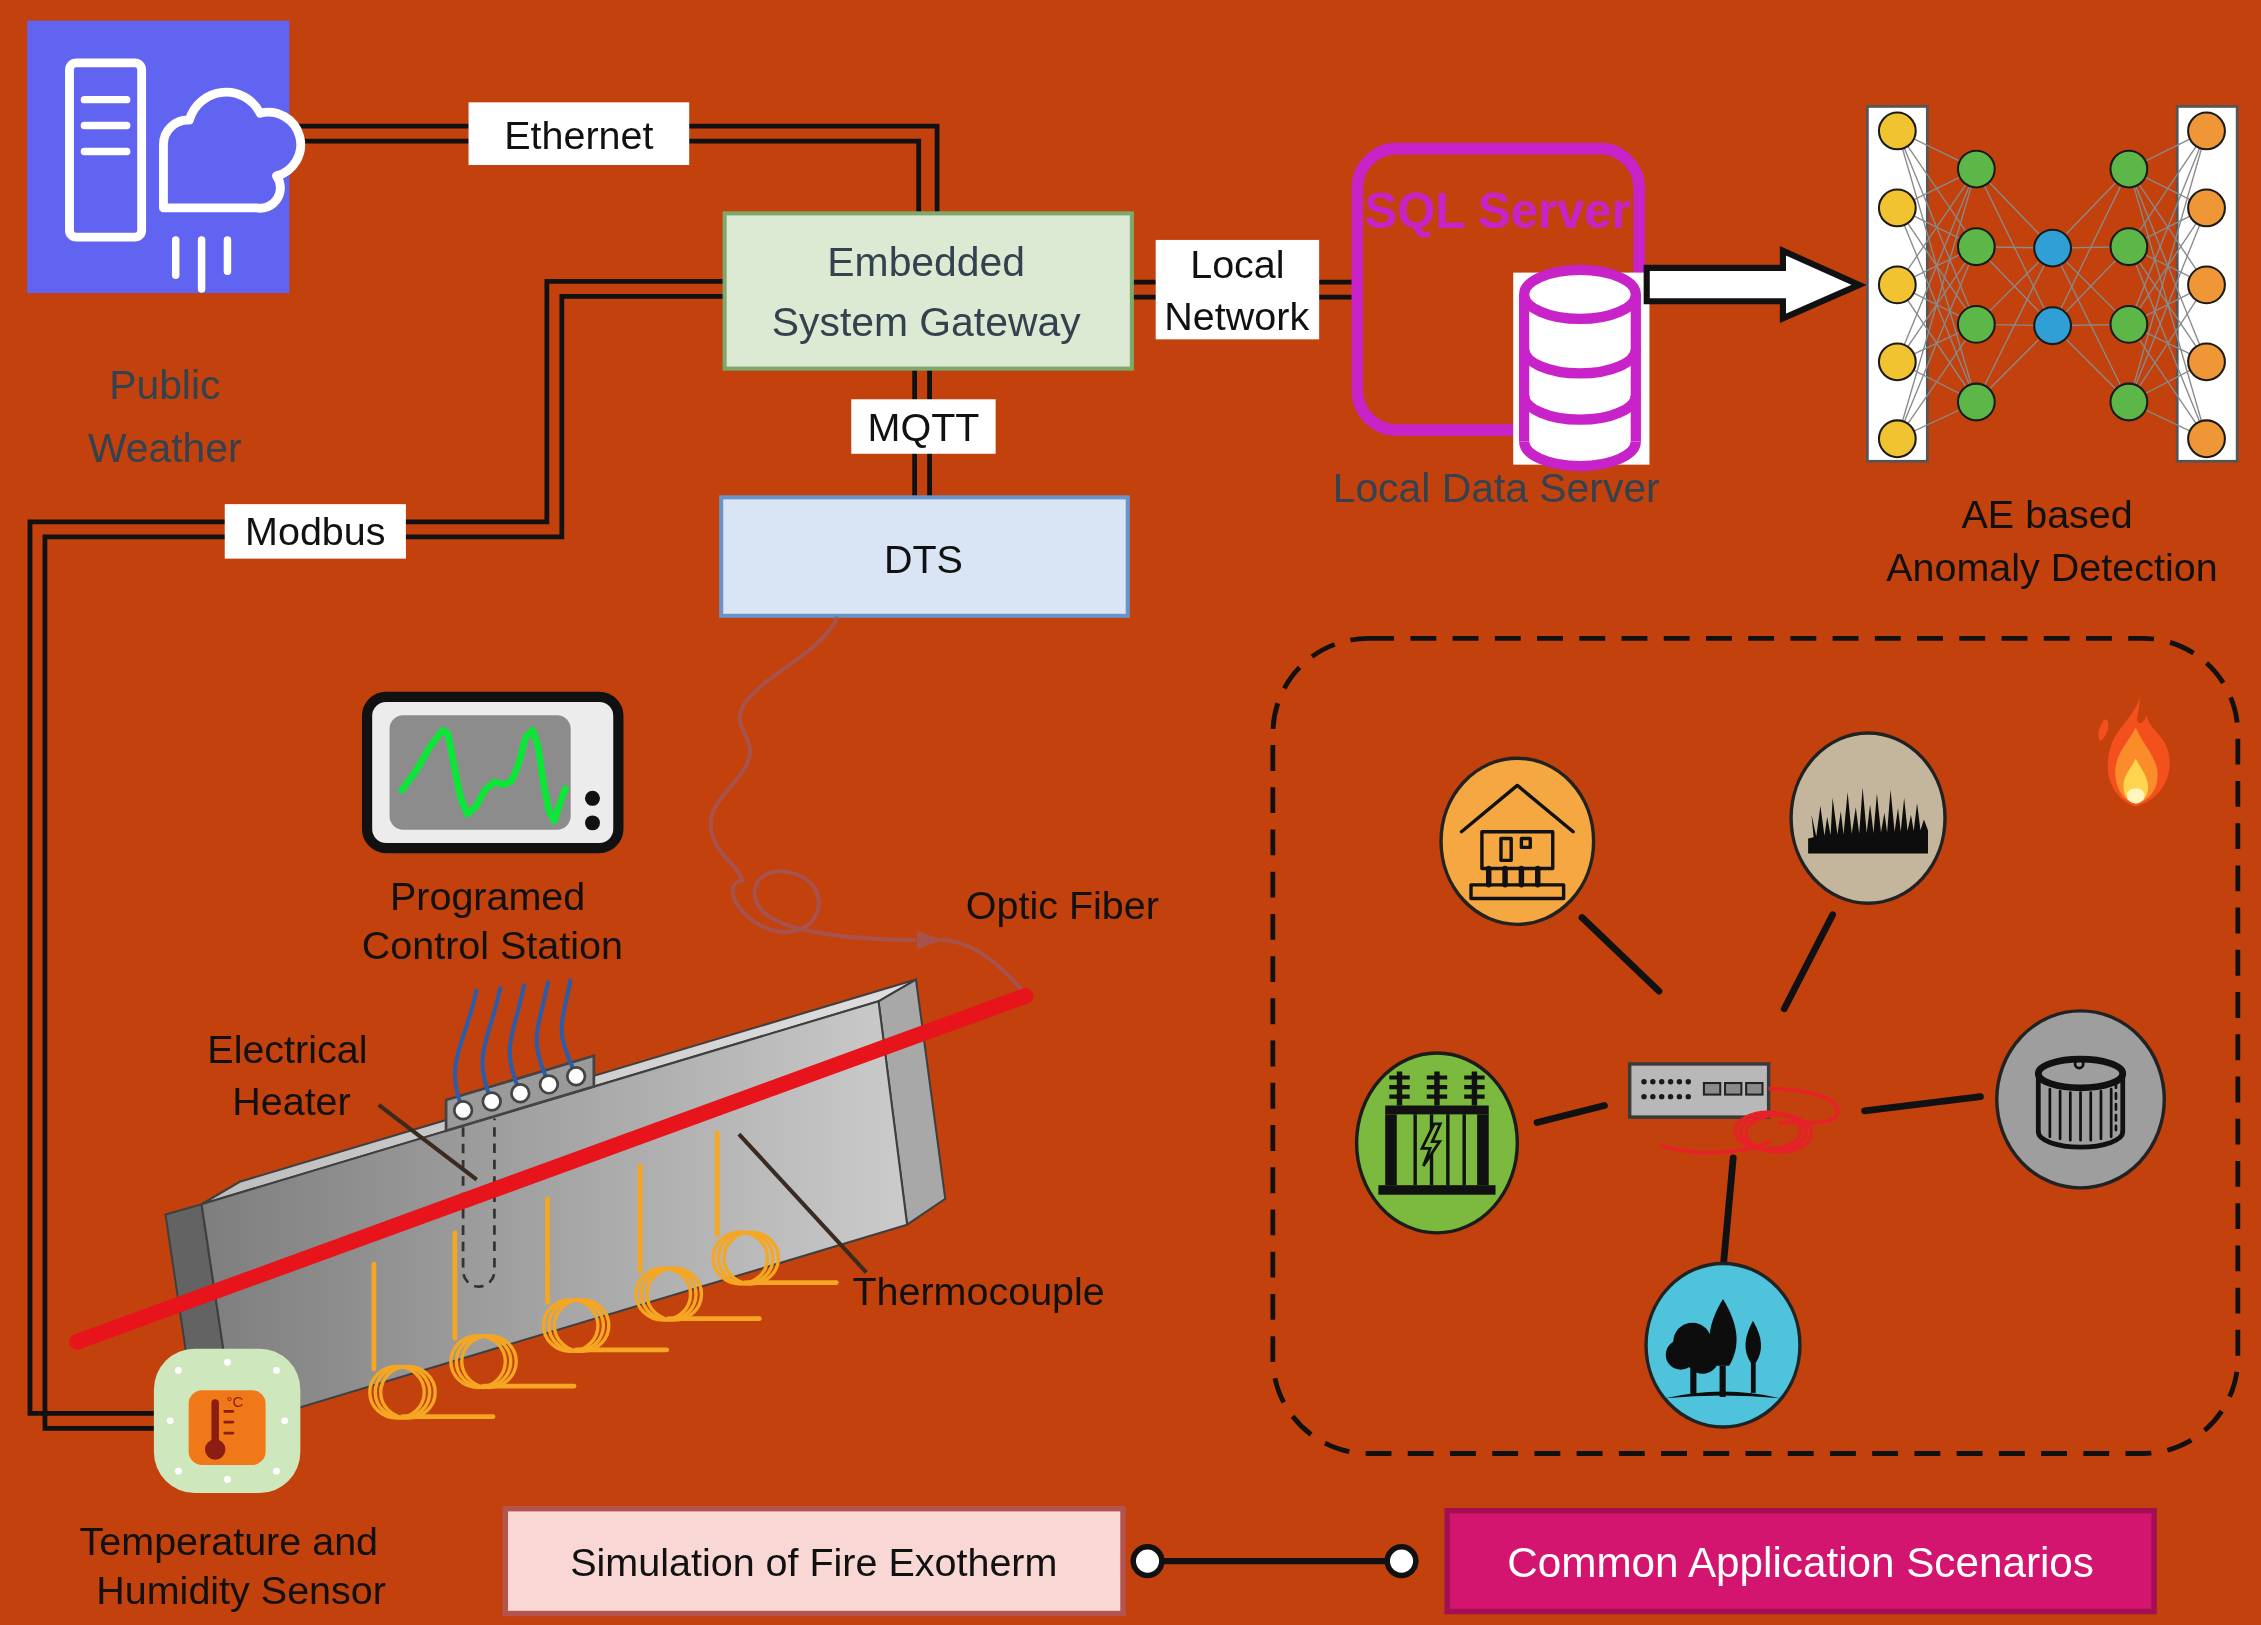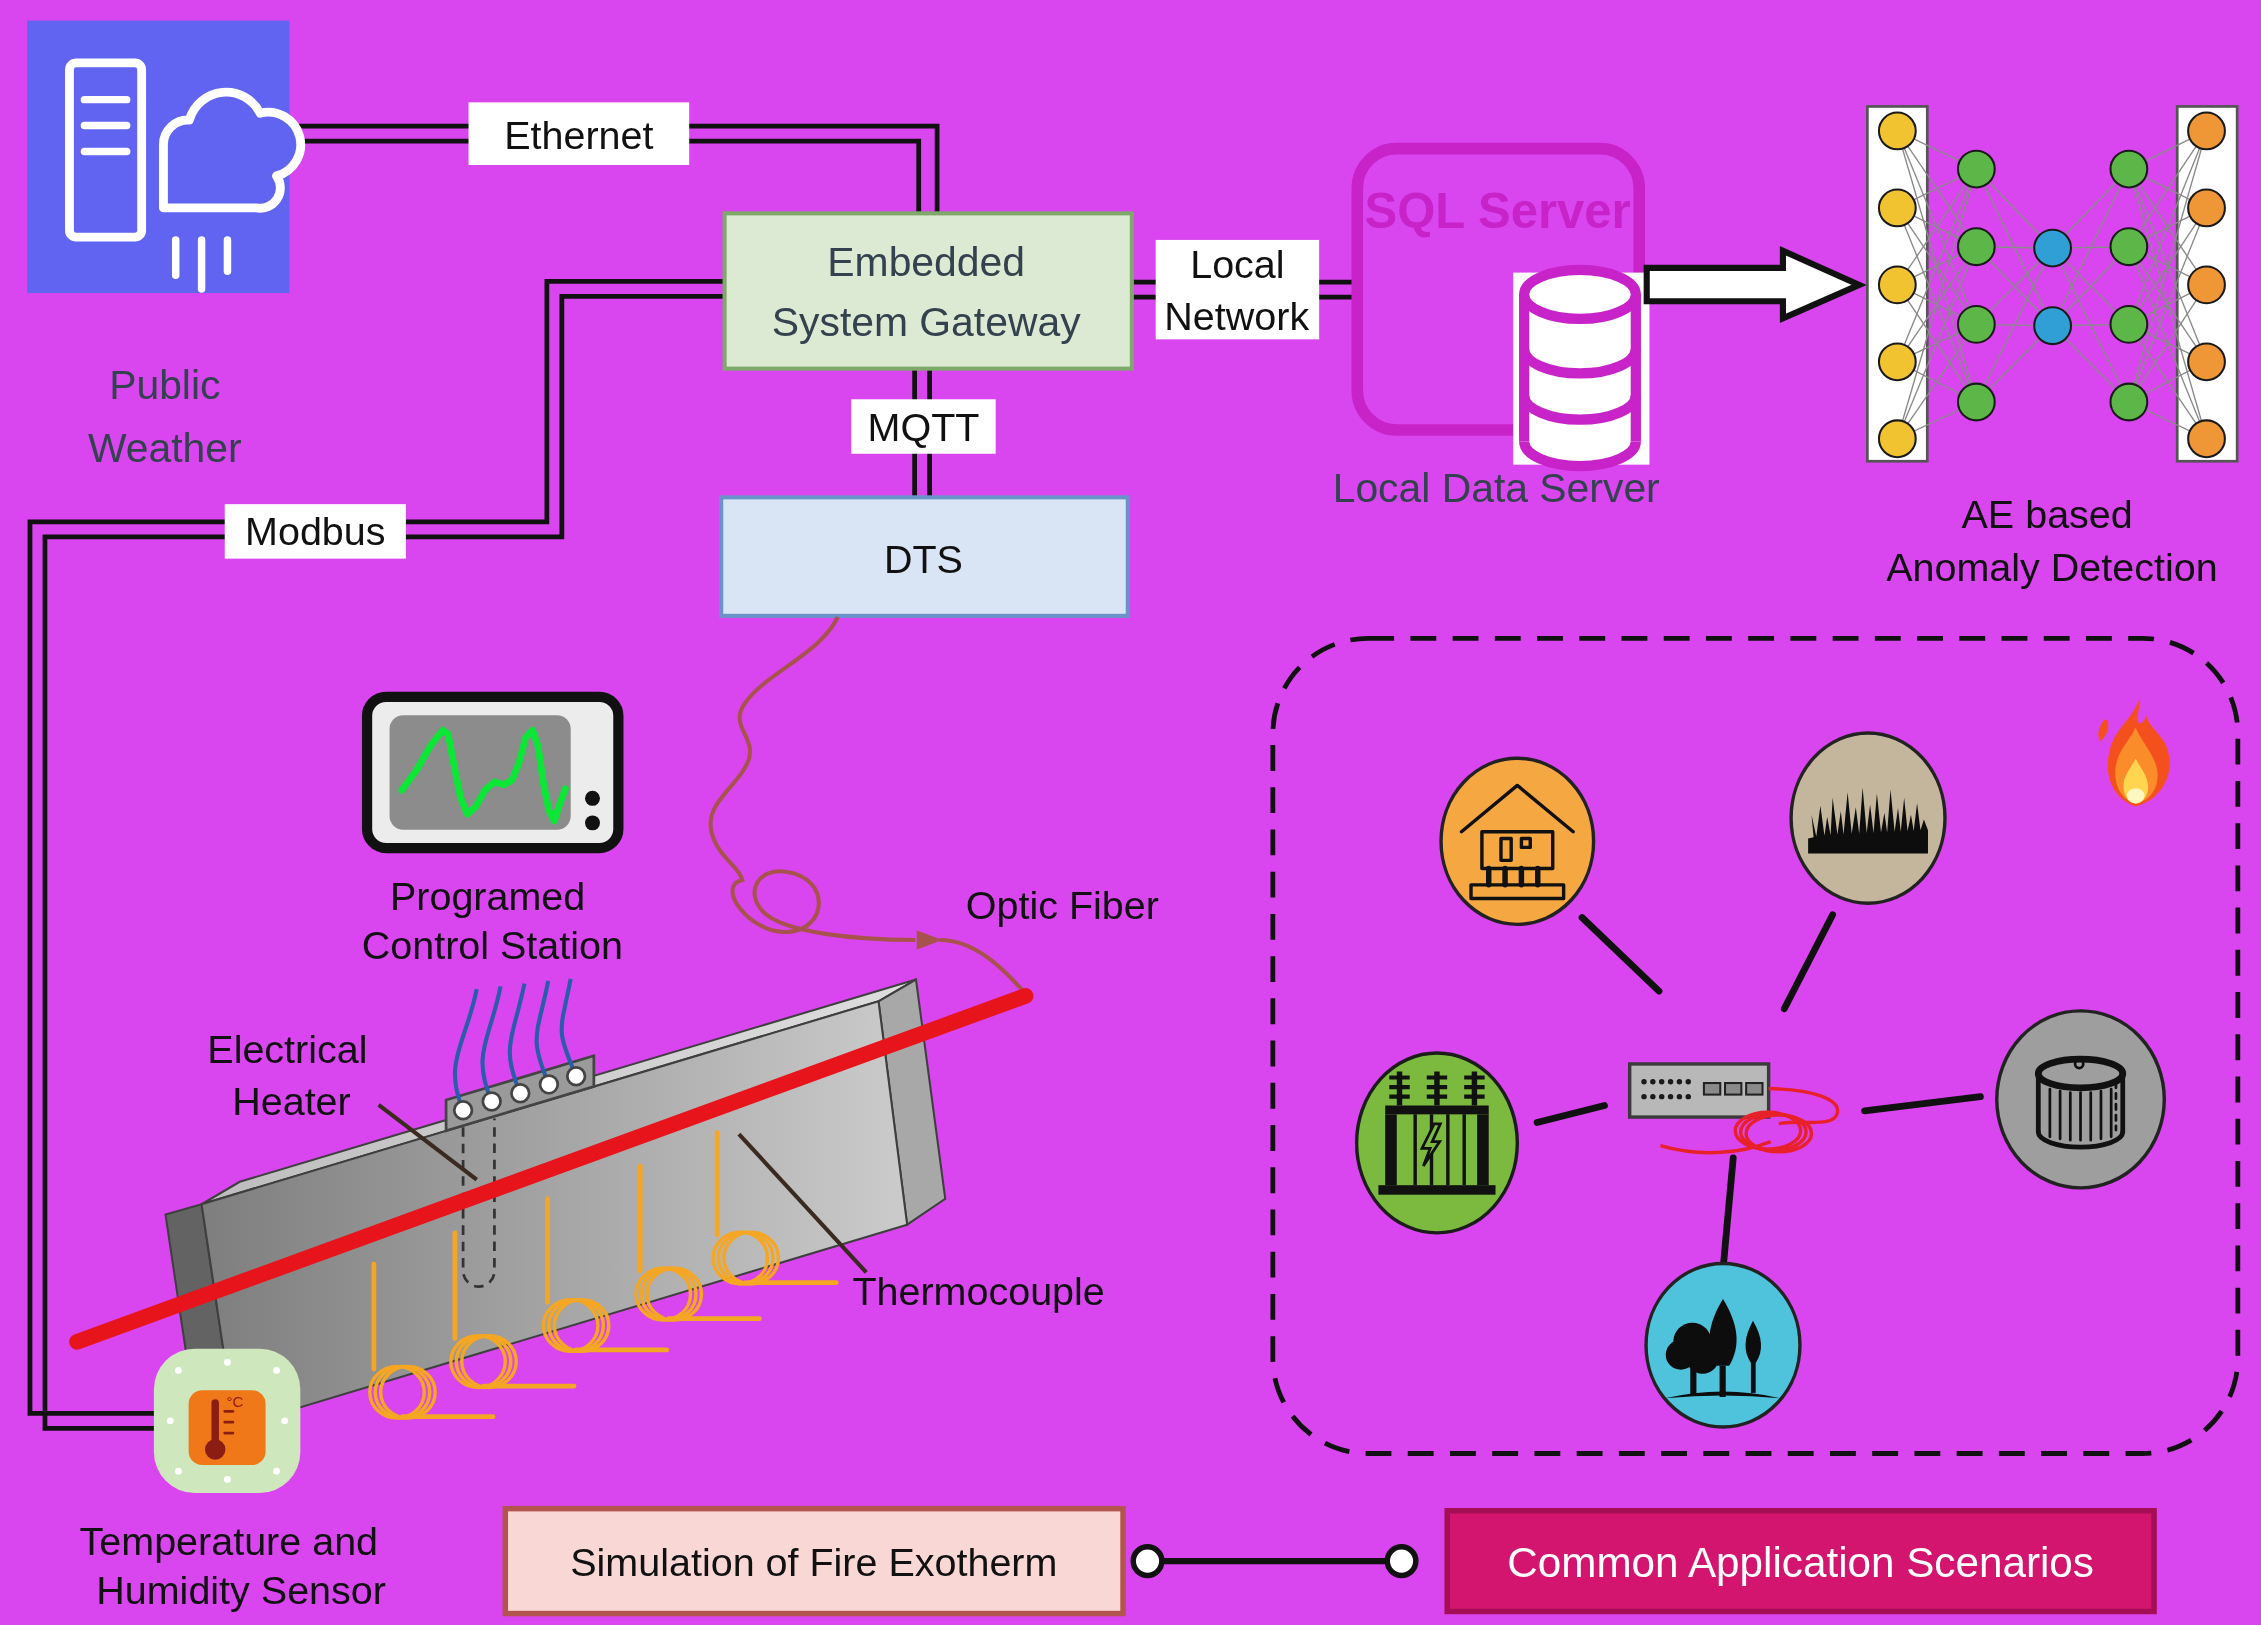--- a/index.html
+++ b/index.html
@@ -1,16 +1,16 @@
 <!DOCTYPE html>
 <html style="font-size:11px"><head>
 <meta charset="utf-8">
 <style>
   html,body{margin:0;padding:0;background:#ffffff;}
-  .stage{position:relative;width:2261px;height:1626px;background:#d946ef;font-family:"Liberation Sans",sans-serif;}
+  .stage{position:relative;width:2261px;height:1626px;background:#c2410c;font-family:"Liberation Sans",sans-serif;}
   svg{display:block;}
   text{font-family:"Liberation Sans",sans-serif;}
   .lbl{fill:#111111;font-size:58px;}
   .lbl-slate{fill:#33424e;font-size:60px;}
   .halo{fill:#ffffff;}
   .dline{stroke:#111111;stroke-width:7;fill:none;}
   .ae-edge{stroke:#8a8a8a;stroke-width:2;}
   .ae-node{stroke:#1a1a1a;stroke-width:3;}
   .tc-line{stroke:#f5a623;stroke-width:7;fill:none;stroke-linecap:round;}
   .tc-coil{stroke:#f5a623;stroke-width:5;fill:none;}

